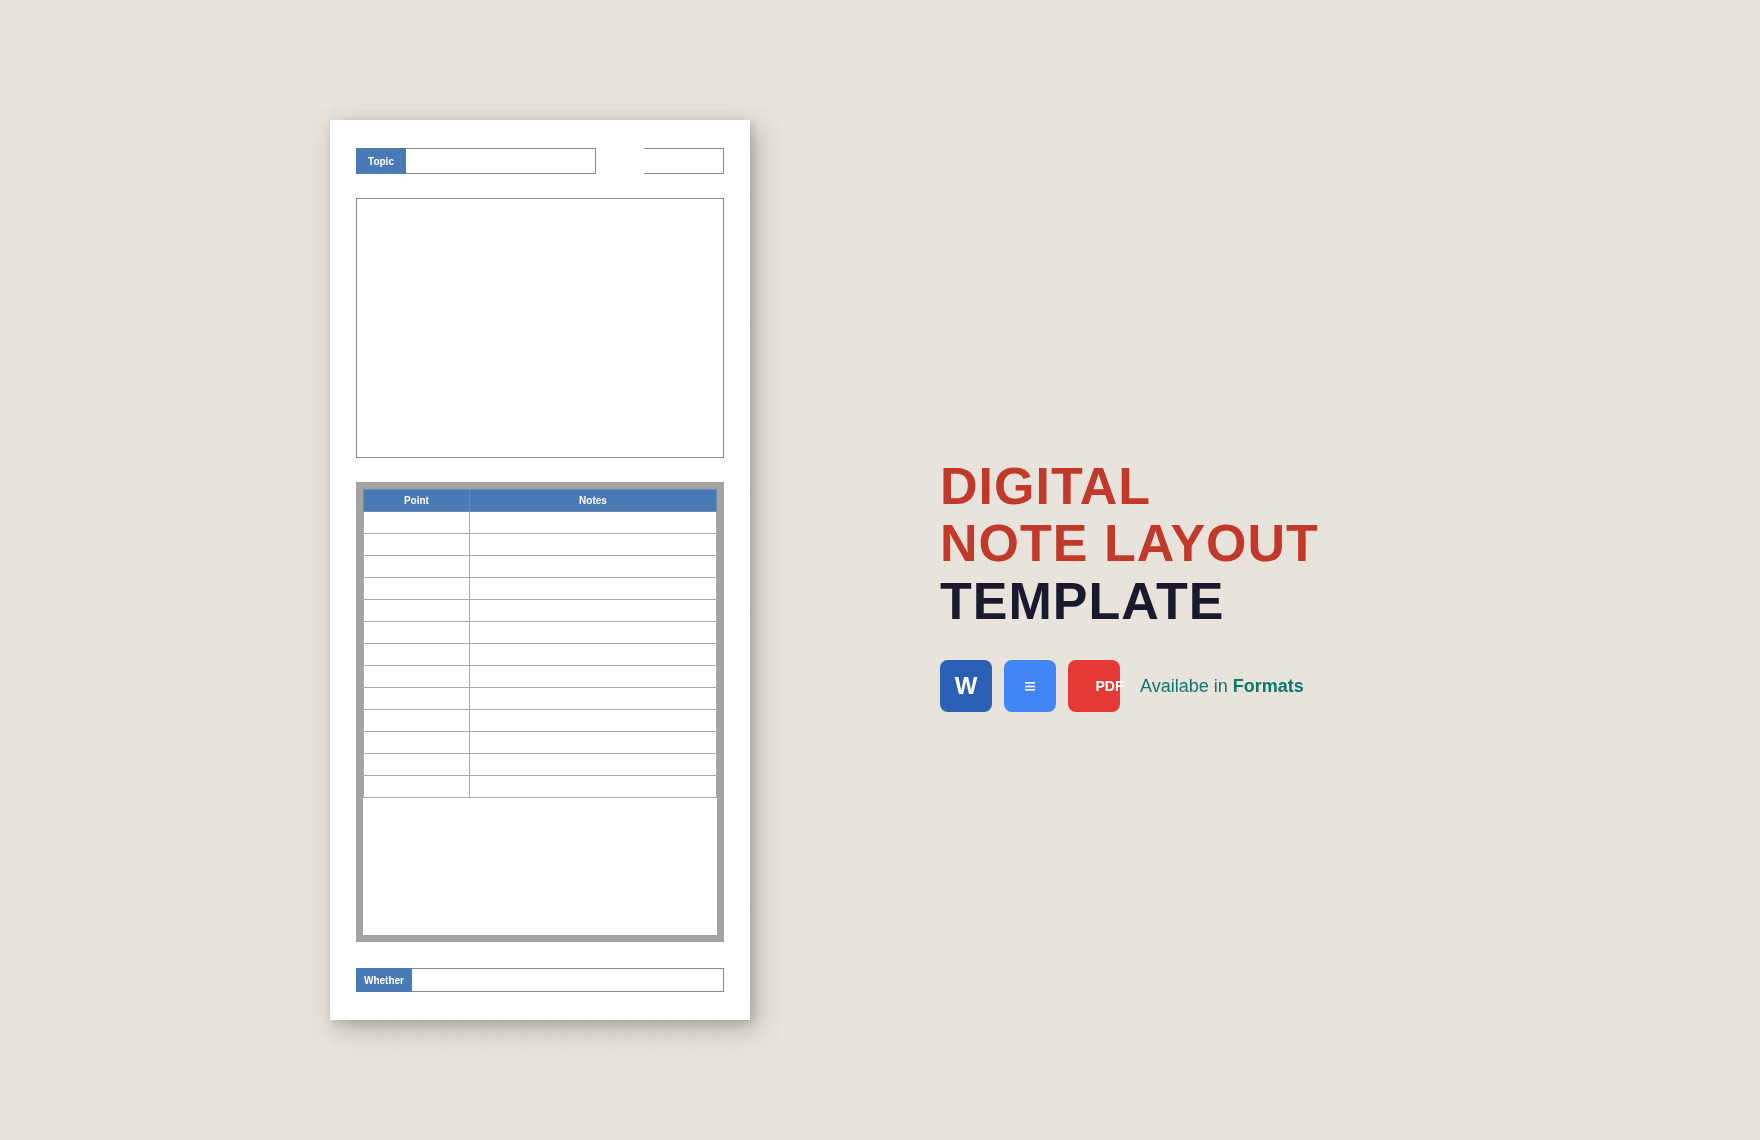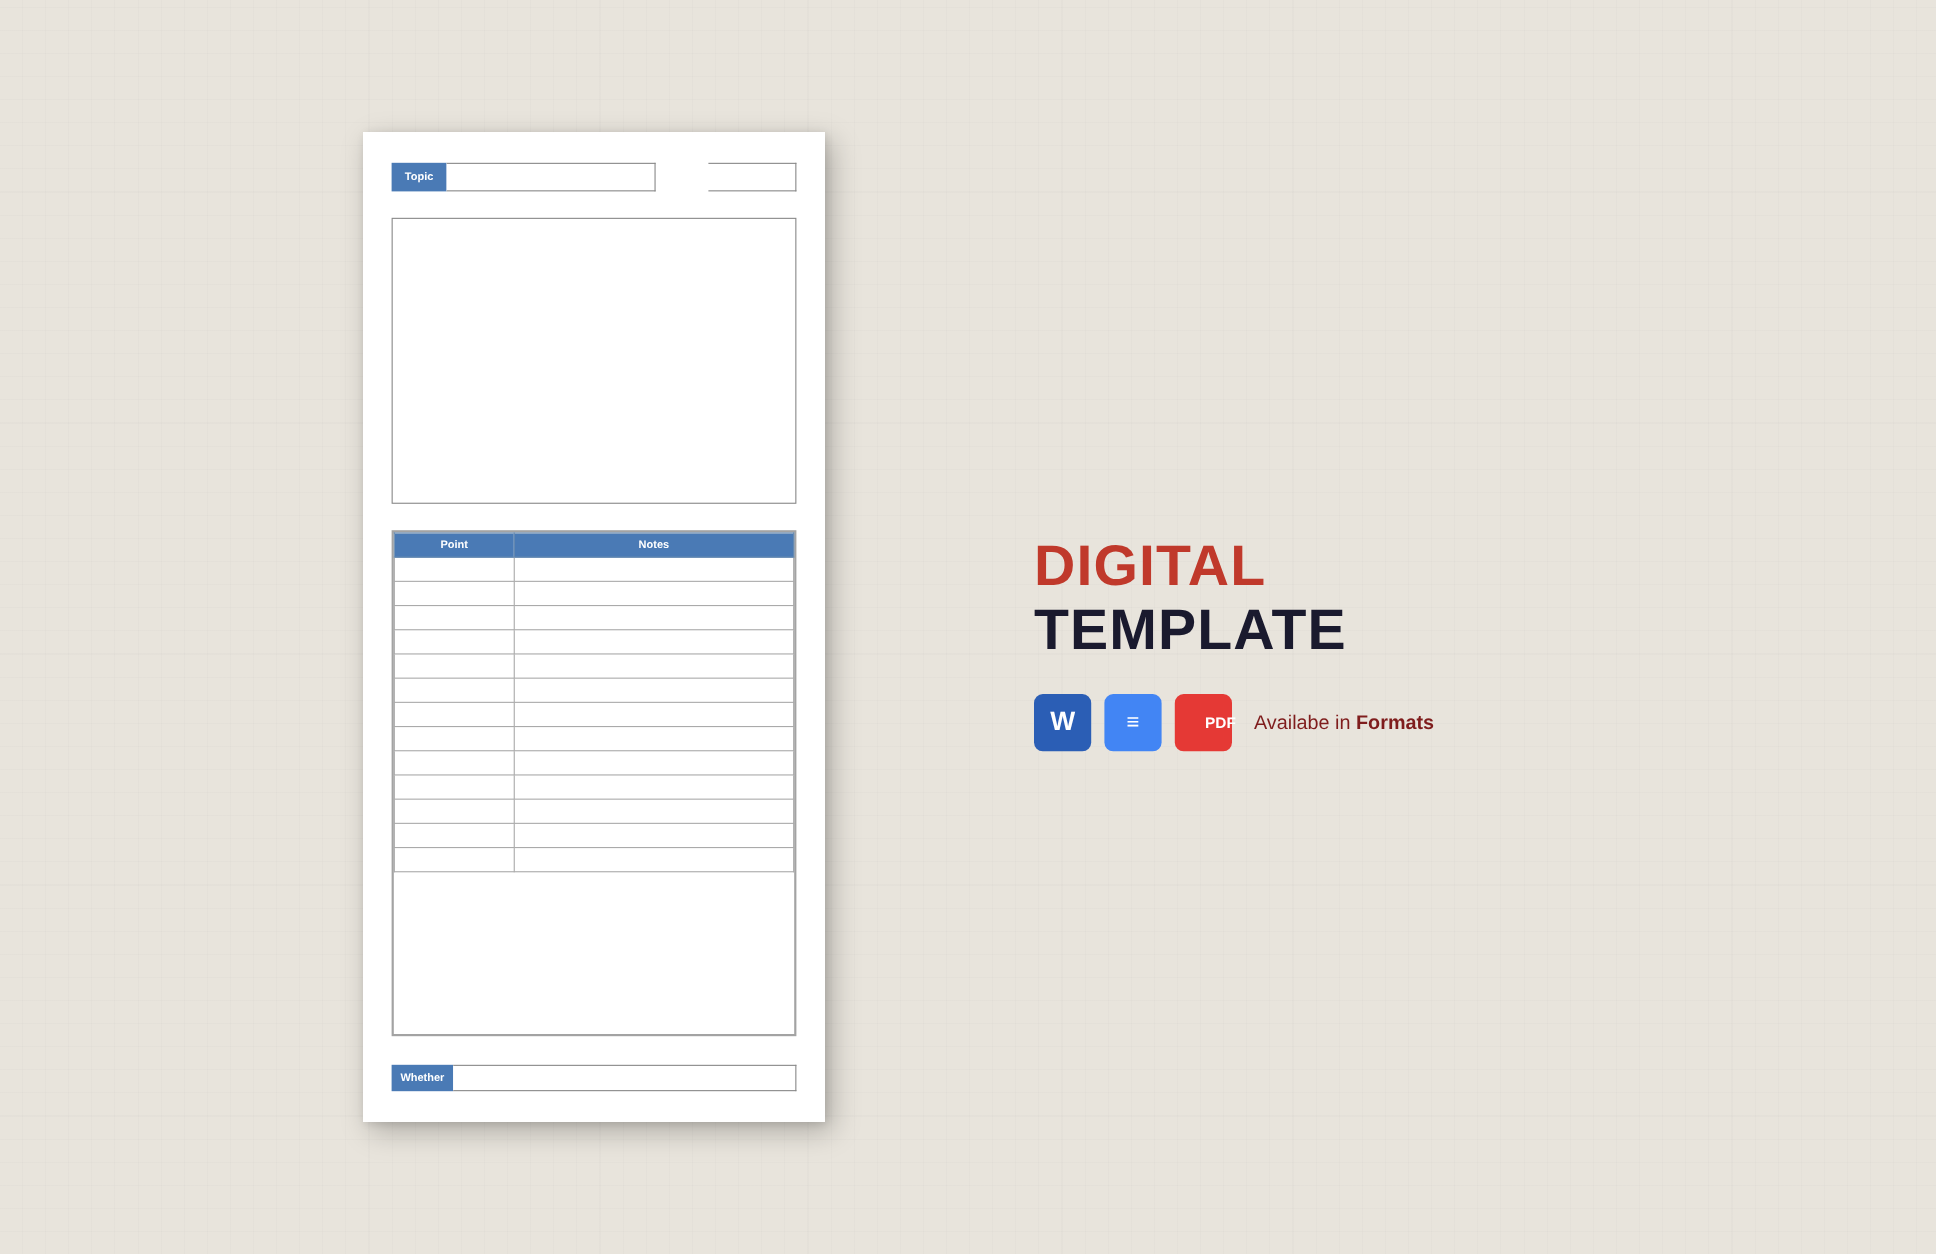--- a/index.html
+++ b/index.html
@@ -113,21 +113,21 @@
       width: 100%;
       height: 260px;
       border: 1px solid #888;
       background: #fff;
     }
 
     
     .table-section {
       width: 100%;
       flex: 1;
-      border: 2px solid #a3a3a3;
+      border: 7px solid #a3a3a3;
       border-collapse: collapse;
     }
 
     .table-section table {
       width: 100%;
       border-collapse: collapse;
     }
 
     .table-header-row th {
       background-color: #4a7ab5;
@@ -237,21 +237,21 @@
       background: #4285f4;
     }
 
     .pdf-icon {
       background: #e53935;
       padding-left: 31px;
     }
 
     .formats-text {
       font-size: 18px;
-      color: #7f1d1d;
+      color: #0f766e;
       margin-left: 8px;
     }
 
     .formats-text strong {
       font-weight: 900;
     }
   </style>
 </head>
 <body>
 
@@ -338,20 +338,21 @@
         <div class="label-cell">Whether</div>
         <div class="value-cell" style="border:1px solid #888; border-left:none; flex:1;"></div>
       </div>
 
     </div>
   </div>
 
   <div class="info-side">
     <div>
       <div class="title-line1">DIGITAL</div>
+      <div class="title-line2">NOTE LAYOUT</div>
       <div class="title-line3">TEMPLATE</div>
     </div>
 
 
     <div class="formats-row">
       <div class="format-icon word-icon">
         <span>W</span>
       </div>
       <div class="format-icon docs-icon">
         <span style="font-size:20px;">≡</span>

